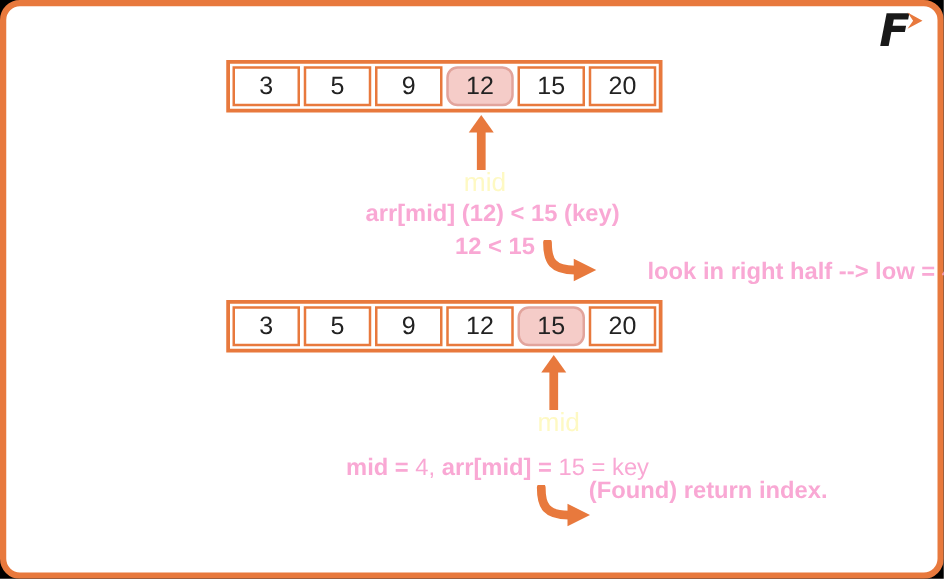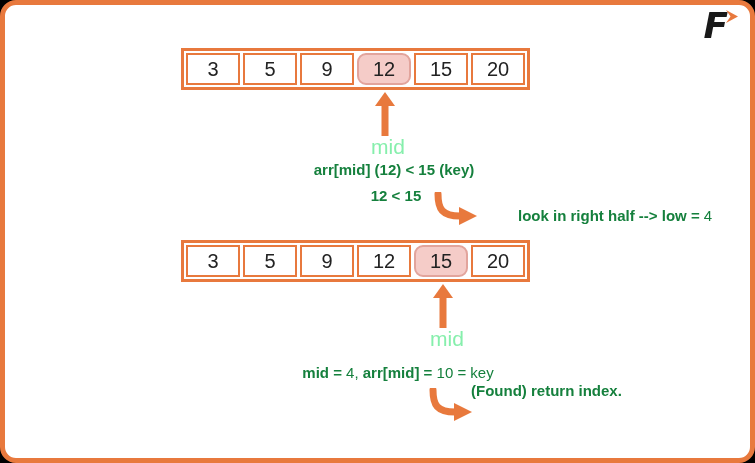--- a/index.html
+++ b/index.html
@@ -48,28 +48,28 @@
     border-color: #E2A49C;
     border-radius: 9px;
   }
   
   .up-arrow { position: absolute; width: 22px; height: 44px; }
   .up-arrow-1 { left: 374px; top: 92px; }
   .up-arrow-2 { left: 432px; top: 284px; }
   
   .mid-label {
     position: absolute; transform: translateX(-50%);
-    font-size: 21px; color: #86efac; white-space: nowrap;
+    font-size: 21px; color: #fef9c3; white-space: nowrap;
   }
   .mid-label-1 { left: 388px; top: 135px; }
   .mid-label-2 { left: 447px; top: 327px; }
   
   .note {
     position: absolute; white-space: nowrap;
-    font-size: 15px; color: #15803d; text-align: center;
+    font-size: 19px; color: #f9a8d4; text-align: center;
   }
   .bold { font-weight: bold; }
   .centered { transform: translateX(-50%); }
   .cmp-line-1 { left: 394px; top: 161px; }
   .cmp-line-2 { left: 396px; top: 187px; }
   .action-1   { left: 477px; top: 207px; margin-left: 41px; }
   .result-line { left: 398px; top: 364px; }
   .action-2   { left: 471px; top: 382px; }
   
   .curve-arrow { position: absolute; width: 46px; height: 34px; }
@@ -131,21 +131,21 @@
 
 <div class="up-arrow up-arrow-2">
   <svg width="22" height="44" viewBox="0 0 22 44">
     <polygon points="11,0 21,14 1,14" fill="#E8793D"></polygon>
     <rect x="7.5" y="12" width="7" height="32" fill="#E8793D"></rect>
   </svg>
 </div>
 <div class="mid-label mid-label-2">mid</div>
 
 <div class="note centered result-line">
-  <span class="bold">mid = </span><span>4, </span><span class="bold">arr[mid] = </span><span>10 = key</span>
+  <span class="bold">mid = </span><span>4, </span><span class="bold">arr[mid] = </span><span>15 = key</span>
 </div>
 
 <div class="curve-arrow curve-arrow-2">
   <svg width="46" height="34" viewBox="0 0 46 34">
     <path d="M5,2 C5,17 9,24 27,24" fill="none" stroke="#E8793D" stroke-width="7" stroke-linecap="round"></path>
     <polygon points="26,15 26,33 44,24" fill="#E8793D"></polygon>
   </svg>
 </div>
 <div class="note bold action-2">(Found) return index.</div>
 

